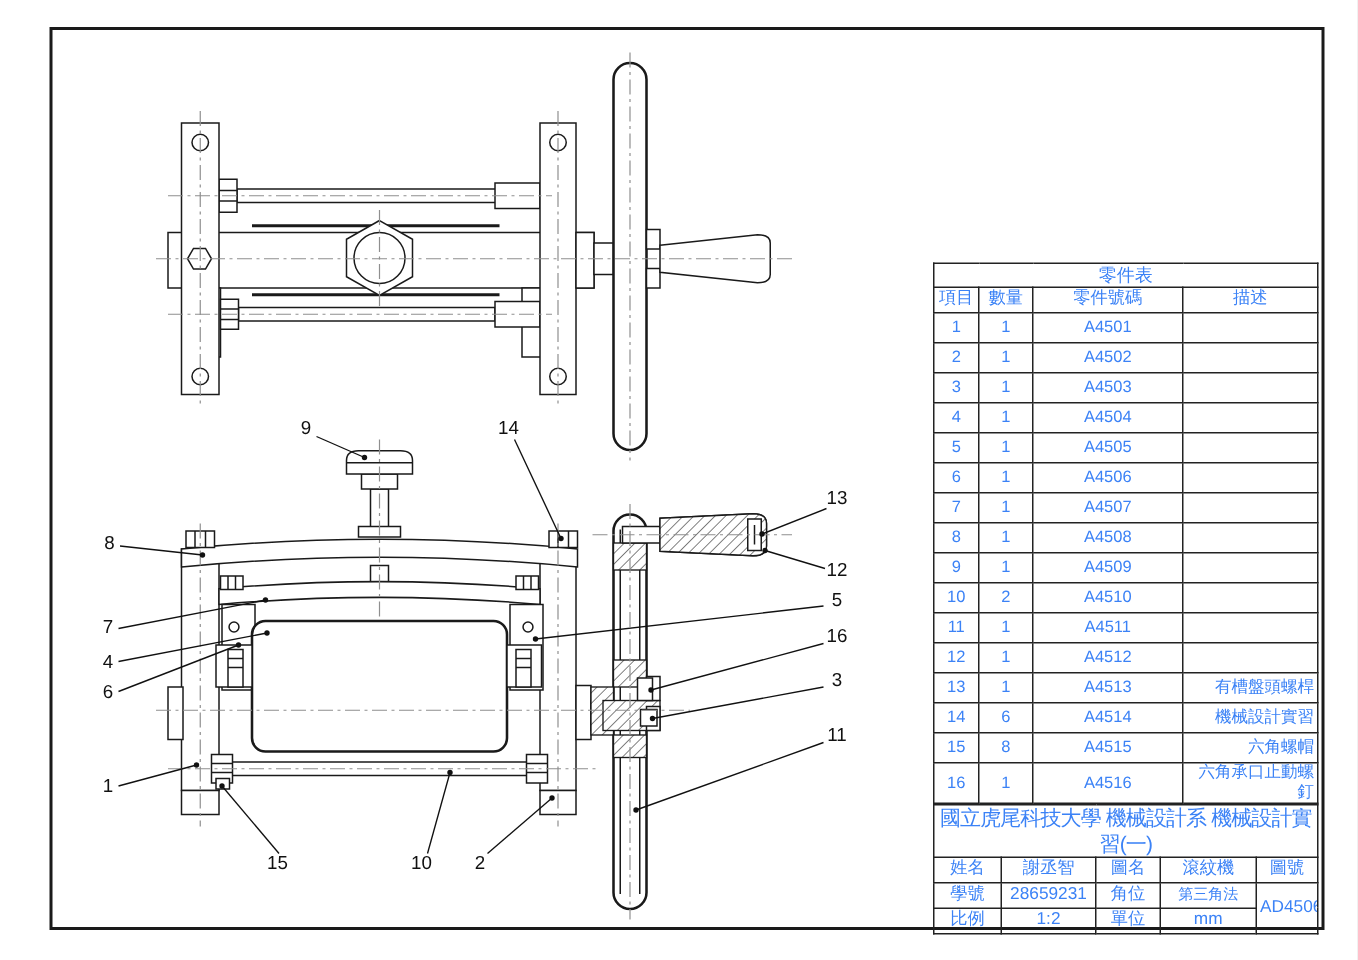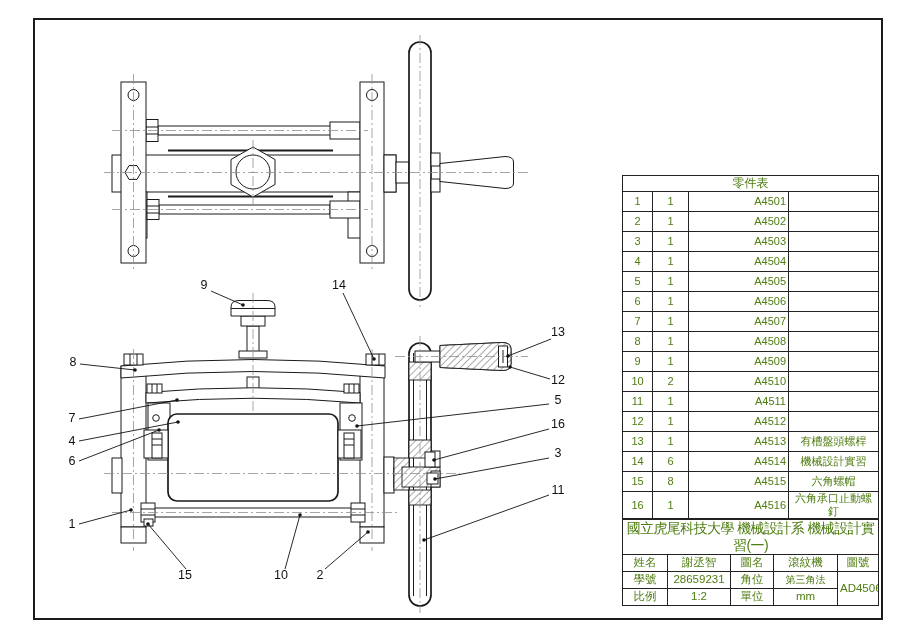--- a/index.html
+++ b/index.html
@@ -13,27 +13,27 @@
   .fw{stroke:#1a1a1a;stroke-width:1;fill:#fff}
   .fwt{stroke:#1a1a1a;stroke-width:1.7;fill:#fff}
   .lnt{stroke:#1a1a1a;stroke-width:2.1;fill:none}
   .cl{stroke:#8f8f8f;stroke-width:.8;fill:none;stroke-dasharray:10 3 2 3}
   .ldr{stroke:#111;stroke-width:.9;fill:none}
   .dot{fill:#111}
   .hatch{fill:url(#hp);stroke:#1a1a1a;stroke-width:.9}
   .callout{font:12.5px "Liberation Sans","DejaVu Sans",sans-serif;fill:#111;text-anchor:middle}
   
   .tables{position:absolute;left:622px;top:175px;width:256px;}
-  .tables table{border-collapse:collapse;width:256px;table-layout:fixed;color:#4d7c0f;}
+  .tables table{border-collapse:collapse;width:256px;table-layout:fixed;color:#3b82f6;}
   .tables td{border:1.2px solid #222;text-align:center;padding:0 2px;font-size:11px;
              line-height:1.2;height:19px;overflow:hidden;}
   .pt .title-row td{height:15px;font-size:12px}
   .pt .head-row td{font-size:11.5px;height:16px}
-  .pt td.pn{text-align:right}
-  .pt td.ds{text-align:center}
+  .pt td.pn{text-align:center}
+  .pt td.ds{text-align:right}
   .tb td{font-size:11.5px;height:16px}
   .tb .school-row td{font-size:14px;height:17px;letter-spacing:-.6px}
   .tb td.small{font-size:10px}
 </style>
 </head>
 <body>
 
 <div class="sheet">
   <div class="frame"></div>
 
@@ -249,20 +249,26 @@
       <colgroup>
           <col style="width:30px">
           <col style="width:36px">
           <col style="width:100px">
           <col style="width:90px">
         </colgroup>
       <tbody>
           <tr class="title-row">
             <td colspan="4">零件表</td>
           </tr>
+      <tr class="head-row">
+        <td>項目</td>
+        <td>數量</td>
+        <td>零件號碼</td>
+        <td>描述</td>
+      </tr>
       <tr>
             <td>1</td>
             <td>1</td>
             <td class="pn">A4501</td>
             <td class="ds"></td>
           </tr>
       <tr>
             <td>2</td>
             <td>1</td>
             <td class="pn">A4502</td>

